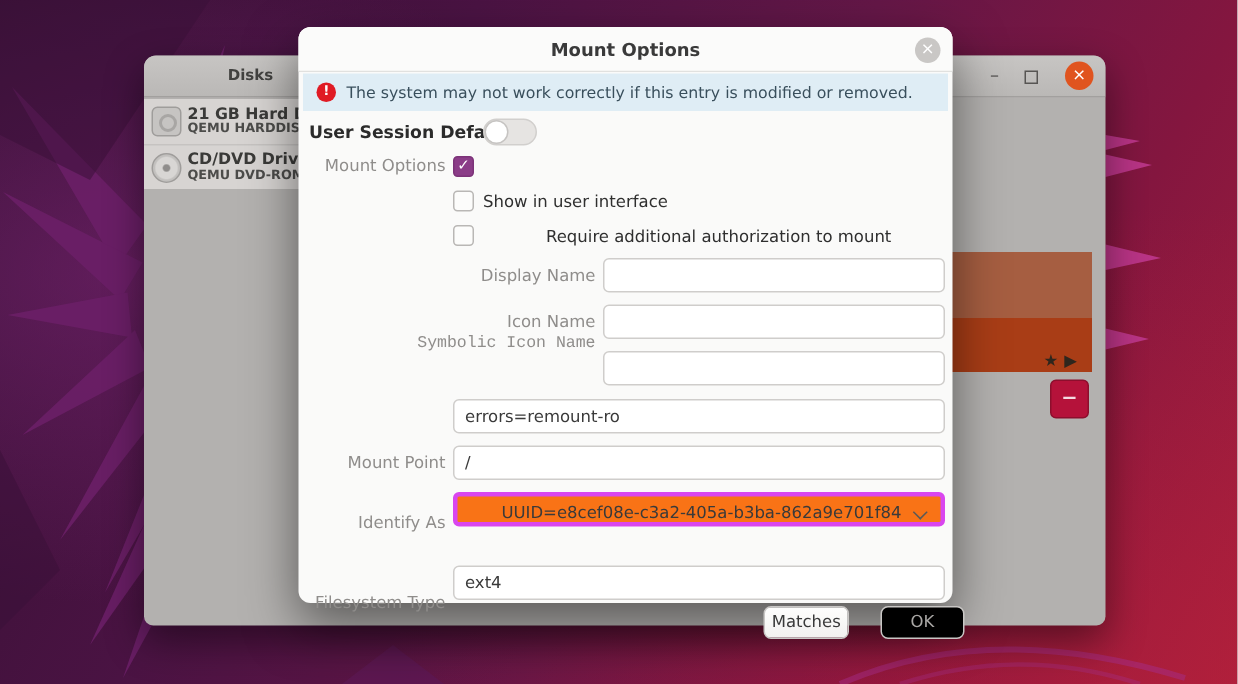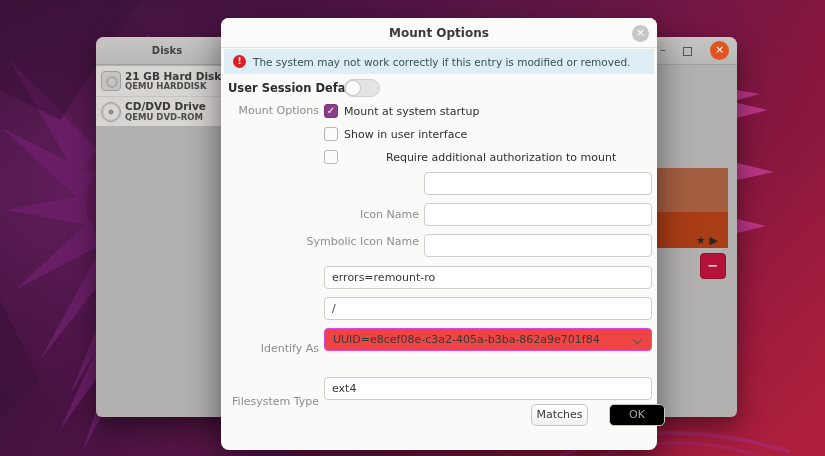--- a/index.html
+++ b/index.html
@@ -48,22 +48,22 @@
   .volume { position:absolute; left:290px; top:131px; width:342px; height:80px; }
   .vol-top { position:absolute; inset:0 0 36px 0; background:#a65e41; }
   .vol-bottom { position:absolute; left:0; right:0; bottom:0; height:36px; background:#a93d16; }
   .vol-flags { position:absolute; right:6px; bottom:1px; font-size:11px; color:#2f261d;
     letter-spacing:4px; }
   .remove-btn { position:absolute; left:604px; top:216px; width:26px; height:26px;
     background:#b5123a; border:1px solid #8d0e2d; border-radius:4px; color:#f4dbe1;
     text-align:center; line-height:24px; font-size:13px; font-weight:bold; }
 
   
-  .dialog { position:absolute; left:199px; top:18px; width:436px; height:432px;
-    background:#fafaf9; border-radius:8px; box-shadow:0 14px 34px rgba(0,0,0,.5);margin-left:22px; }
+  .dialog { position:absolute; left:199px; top:18px; width:436px; height:384px;
+    background:#fafaf9; border-radius:8px; box-shadow:0 14px 34px rgba(0,0,0,.5); }
   .dlg-titlebar { position:absolute; left:0; top:0; right:0; height:30px;
     background:#fbfbfa; border-bottom:1px solid #e1e1df; border-radius:8px 8px 0 0; }
   .dlg-title { position:absolute; left:0; right:0; top:0; height:30px; line-height:30px;
     text-align:center; font-size:12px; font-weight:bold; color:#3a3a3a; }
   .dlg-close { position:absolute; right:8px; top:7px; width:17px; height:17px;
     border-radius:50%; background:#c9c7c5; color:#fff; text-align:center;
     line-height:16px; font-size:11px; }
   .infobar { position:absolute; left:3px; right:3px; top:31px; height:25px;
     background:#dfedf5; display:flex; align-items:center; gap:7px; padding:0 9px; }
   .warn-icon { width:13px; height:13px; flex:none; border-radius:50%; background:#e01b24;
@@ -91,21 +91,21 @@
   .checkbox.checked { background:#8b3d88; border-color:#7c3379; color:#fff; }
   .cb-label { font-size:11px; color:#2f2f2f; white-space:nowrap; }
 
   .tfield { position:absolute; height:23px; border:1px solid #cfcdcb; border-radius:4px;
     background:#fff; font-size:11px; color:#3a3a3a; padding:0 7px;
     font-family:"DejaVu Sans", sans-serif; outline:none; }
   .tfield.narrow { left:203px; width:228px; }
   .tfield.wide { left:103px; width:328px; }
 
   .select { position:absolute; left:103px; width:328px; height:23px;
-    border:1px solid #d946ef; border-radius:4px; background:#ef4444; }
+    border:3px solid #d946ef; border-radius:4px; background:#f97316;text-align:right; }
   .select-value { position:absolute; left:8px; top:0; right:26px; height:21px;
     line-height:21px; font-size:11px; color:#3a3a3a; white-space:nowrap; overflow:hidden; }
   .chev { position:absolute; right:10px; top:7px; width:7px; height:7px;
     border-right:1.5px solid #5a5a58; border-bottom:1.5px solid #5a5a58;
     transform:rotate(45deg); }
   .hint { position:absolute; left:107px; top:337px; font-style:italic; font-size:10px;
     color:#8e8c8a; }
 
   .btn { position:absolute; top:386px; height:22px; border-radius:5px;
     border:1px solid #c9c7c5; background:linear-gradient(#fefefd,#f2f1ef);
@@ -190,41 +190,42 @@
 
   <div class="usd-label">User Session Defaults</div>
   <div class="toggle">
     <div class="toggle-knob"></div>
   </div>
 
   <div class="lblA row16" style="top:85px;">Mount Options</div>
 
   <div class="cb-row" style="top:85px;">
     <span class="checkbox checked">✓</span>
-    <span class="cb-label">Mount at system startup</span>
   </div>
   <div class="cb-row" style="top:108px;">
     <span class="checkbox">✓</span>
     <span class="cb-label">Show in user interface</span>
   </div>
   <div class="cb-row" style="top:131px;gap:48px;">
     <span class="checkbox">✓</span>
     <span class="cb-label">Require additional authorization to mount</span>
   </div>
 
+  <div class="lblB row23" style="top:154px;">Display Name</div>
   <input class="tfield narrow" style="top: 154px;" value="">
 
   <div class="lblB row23" style="top:185px;">Icon Name</div>
   <input class="tfield narrow" style="top: 185px;" value="">
 
-  <div class="lblB row23" style="top:212px;">Symbolic Icon Name</div>
+  <div class="lblB row23" style="top:200px;font-family:Liberation Mono, monospace;">Symbolic Icon Name</div>
   <input class="tfield narrow" style="top: 216px;" value="">
 
   <input class="tfield wide" style="top: 248px;" value="errors=remount-ro">
 
+  <div class="lblA row23" style="top:279px;">Mount Point</div>
   <input class="tfield wide" style="top: 279px;" value="/">
 
   <div class="lblA row23" style="top:319px;">Identify As</div>
   <div class="select" style="top:310px;">
     <span class="select-value">UUID=e8cef08e-c3a2-405a-b3ba-862a9e701f84</span>
     <span class="chev"></span>
   </div>
 
   <div class="lblA row23" style="top:372px;">Filesystem Type</div>
   <input class="tfield wide" style="top: 359px;" value="ext4">

